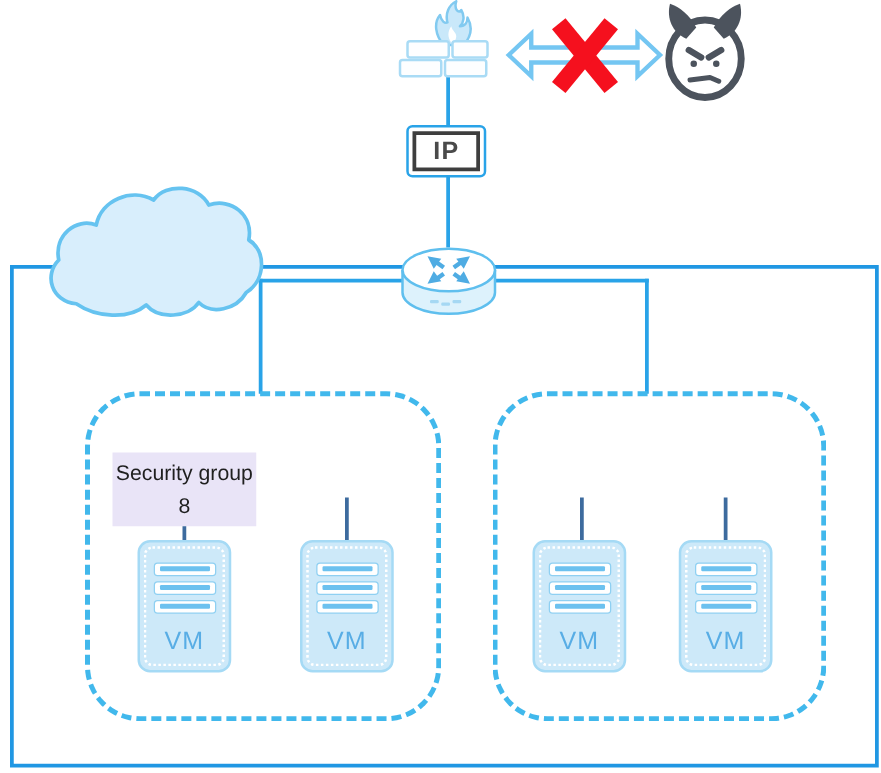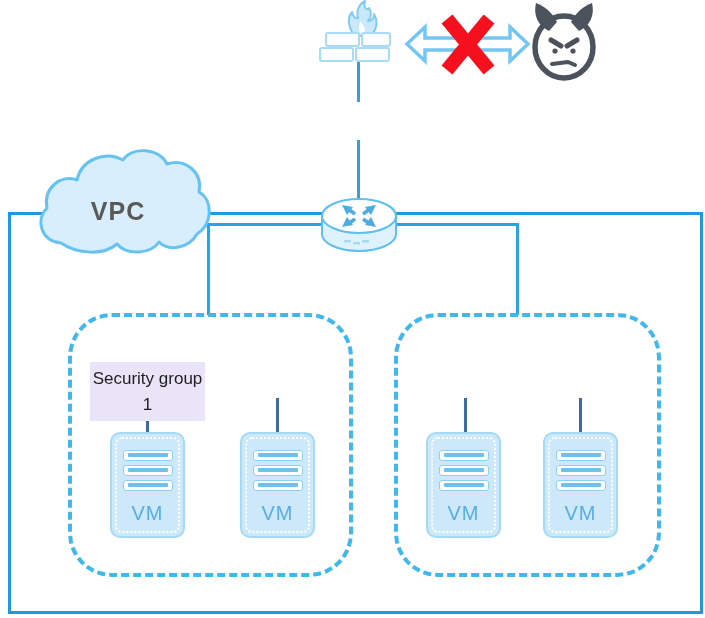--- a/index.html
+++ b/index.html
@@ -74,21 +74,21 @@
 
   <div class="line" style="left:207px;top:223px;width:155px;height:3px;"></div>
   <div class="line" style="left:207px;top:223px;width:3px;height:92px;"></div>
 
   <div class="line" style="left:360px;top:223px;width:159px;height:3px;"></div>
   <div class="line" style="left:516px;top:223px;width:3px;height:92px;"></div>
 
   <div class="sg-box sg1-box"></div>
   <div class="sg-box sg2-box"></div>
 
-  <div class="sg-label sg1-label">Security group 1</div>
+  <div class="sg-label sg1-label">Security group 8</div>
 
   <div class="conn" style="left:146px;top:421px;height:12px;"></div>
   <div class="conn" style="left:276px;top:398px;height:35px;"></div>
   <div class="conn" style="left:464px;top:398px;height:35px;"></div>
   <div class="conn" style="left:579px;top:398px;height:35px;"></div>
 
   <div class="vm" style="left:110px;">
     <div class="vm-inner">
       <div class="tray">
           <div class="tray-bar"></div>
@@ -143,21 +143,20 @@
         </div>
       <div class="vm-label">VM</div>
     </div>
   </div>
 
   <svg class="abs" style="left:33px;top:140px;" width="178" height="120" viewBox="0 0 178 120">
     <path d="M 28,103 C 8,101 2,80 14,68 C 10,48 28,34 44,40 C 48,20 72,10 90,20
              C 100,6 126,8 134,24 C 152,18 170,32 166,52 C 180,60 180,84 164,94
              C 156,108 136,112 126,102 C 118,114 94,116 84,104 C 70,116 44,114 28,103 Z" fill="#D8EEFC" stroke="#66C3F0" stroke-width="3" stroke-linejoin="round"></path>
   </svg>
-  <div class="vpc-label">VPC</div>
 
   <svg class="abs" style="left:319px;top:194px;" width="80" height="62" viewBox="0 0 80 62">
     <path d="M3,22 L3,40 A37,17 0 0 0 77,40 L77,22" fill="#DDF2FC" stroke="#5FBFEE" stroke-width="2"></path>
     <ellipse cx="40" cy="22" rx="37" ry="17" fill="#FFFFFF" stroke="#5FBFEE" stroke-width="2"></ellipse>
     <g stroke="#4FACE3" stroke-width="3.5" fill="#4FACE3">
       <line x1="44" y1="20" x2="51" y2="15"></line>
         <polygon points="57,11 46,13 52,21" stroke="none"></polygon>
       <line x1="36" y1="20" x2="29" y2="15"></line>
         <polygon points="23,11 34,13 28,21" stroke="none"></polygon>
       <line x1="36" y1="25" x2="29" y2="30"></line>
@@ -177,20 +176,23 @@
              C45,8 49,11 51,8 C54,13 53,18 50,21 C54,21 56,18 56,14 C60,21 59,29 53,36 Z" fill="#C9E8FA" stroke="#82CAF0" stroke-width="2" stroke-linejoin="round"></path>
     <path d="M43,34 C40,30 40,25 43,21 C44,25 47,26 47,29 C47,32 45,34 43,34 Z" fill="#FFFFFF"></path>
     <g fill="#FDFEFF" stroke="#A9DBF5" stroke-width="2">
       <rect x="8" y="33" width="33" height="13" rx="2"></rect>
       <rect x="44" y="33" width="28" height="13" rx="2"></rect>
       <rect x="2" y="48" width="33" height="13" rx="2"></rect>
       <rect x="38" y="48" width="33" height="13" rx="2"></rect>
     </g>
   </svg>
 
+  <div class="ip-node">
+    <div class="ip-inner">IP</div>
+  </div>
 
   <svg class="abs" style="left:400px;top:13px;" width="135" height="64" viewBox="0 0 135 64">
     <path d="M 7,31 L 25,14 L 25,25 L 110,25 L 110,14 L 128,31 L 110,48 L 110,37 L 25,37 L 25,48 Z" fill="none" stroke="#74C6F2" stroke-width="3.5" stroke-linejoin="miter"></path>
     <g stroke="#F5101E" stroke-width="14">
       <line x1="47" y1="6" x2="89" y2="57"></line>
       <line x1="89" y1="6" x2="47" y2="57"></line>
     </g>
   </svg>
 
   <svg class="abs" style="left:524px;top:1px;" width="80" height="80" viewBox="0 0 80 80">

